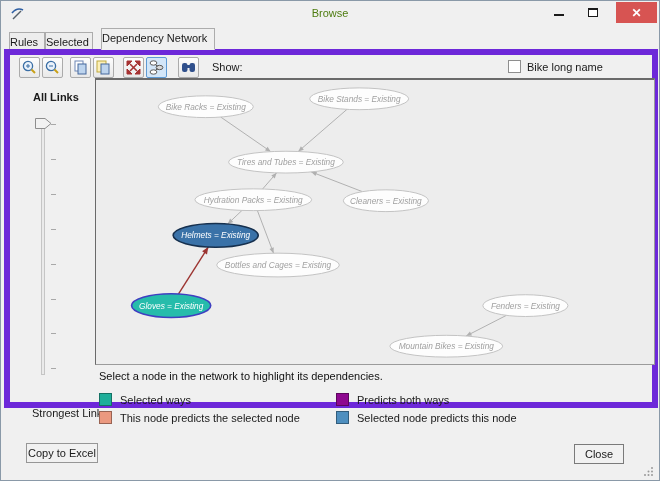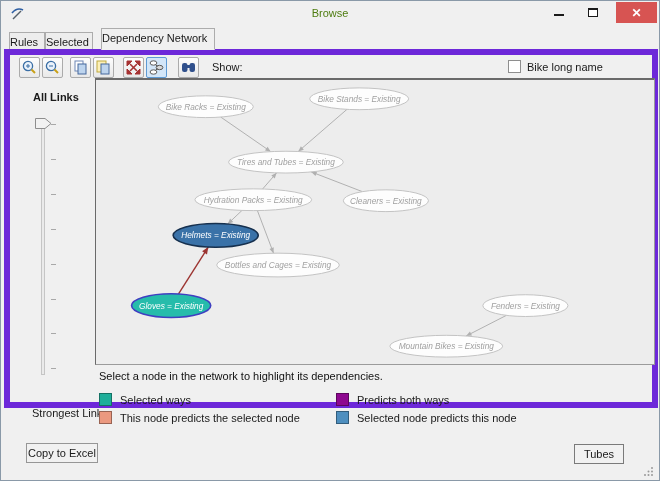--- a/index.html
+++ b/index.html
@@ -245,21 +245,21 @@
     <div class="legend-label" style="left:110px; top:339px">Selected ways</div>
     <div class="legend-swatch" style="left: 89px; top: 356px; background-color: rgb(235, 153, 128);"></div>
     <div class="legend-label" style="left:110px; top:357px">This node predicts the selected node</div>
     <div class="legend-swatch" style="left: 326px; top: 338px; background-color: rgb(142, 8, 144);"></div>
     <div class="legend-label" style="left:347px; top:339px">Predicts both ways</div>
     <div class="legend-swatch" style="left: 326px; top: 356px; background-color: rgb(78, 143, 191);"></div>
     <div class="legend-label" style="left:347px; top:357px">Selected node predicts this node</div>
   </div>
 
   <div class="push-btn btn-copy-excel">Copy to Excel</div>
-  <div class="push-btn btn-close-dlg">Tubes</div>
+  <div class="push-btn btn-close-dlg">Close</div>
   <svg class="resize-grip" viewBox="0 0 10 10">
     <circle cx="8" cy="2" r="1" fill="#9A9A9A"></circle>
       <circle cx="8" cy="5.5" r="1" fill="#9A9A9A"></circle>
     <circle cx="8" cy="9" r="1" fill="#9A9A9A"></circle>
       <circle cx="4.5" cy="5.5" r="1" fill="#9A9A9A"></circle>
     <circle cx="4.5" cy="9" r="1" fill="#9A9A9A"></circle>
       <circle cx="1" cy="9" r="1" fill="#9A9A9A"></circle>
   </svg>
 </div>
 

